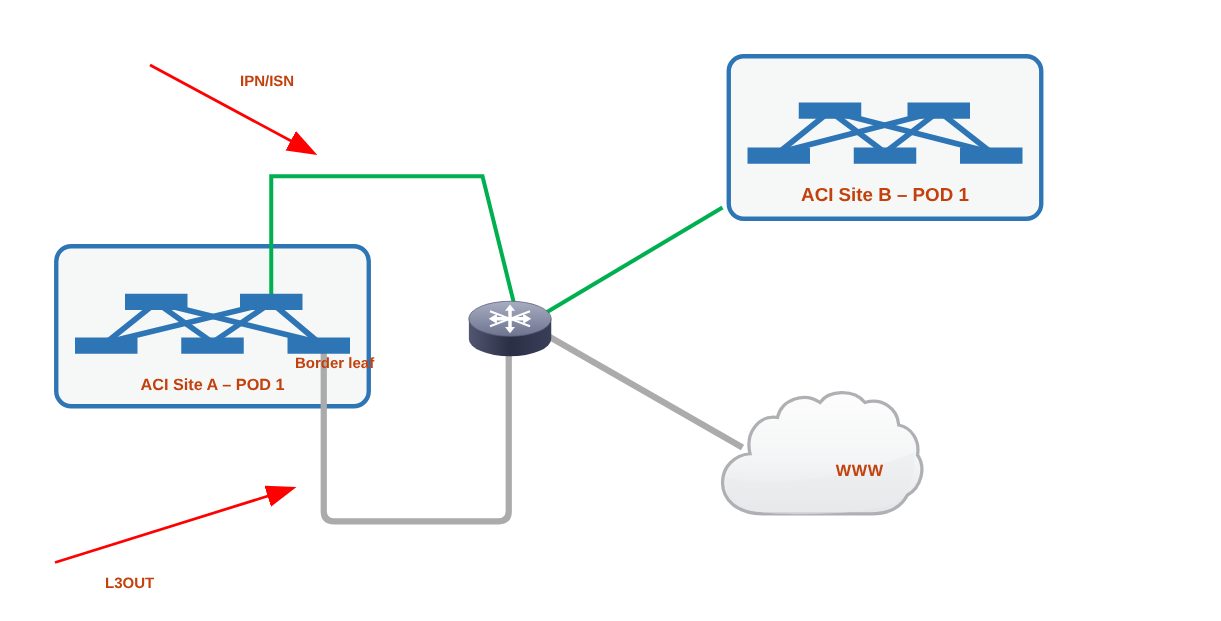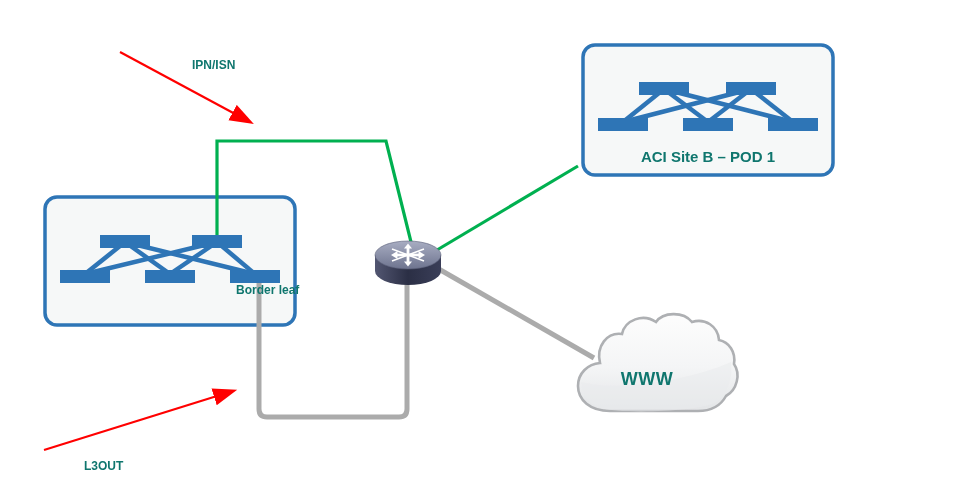--- a/index.html
+++ b/index.html
@@ -8,21 +8,21 @@
     width:977px;height:497px;
     background:#ffffff;
     font-family:"Liberation Sans",sans-serif;
     overflow:hidden;
   }
   #diagram-svg{position:absolute;left:0;top:0;}
   .lbl{
     position:absolute;
     font-weight:bold;
     font-size:12px;
-    color:#0f766e;
+    color:#c2410c;
     white-space:nowrap;
   }
   .lbl.centered{text-align:center;white-space:normal;}
 </style>
 </head>
 <body>
 
 <div id="canvas">
 
   <svg id="diagram-svg" width="977" height="497" viewBox="0 0 977 497">
@@ -119,20 +119,21 @@
     </g>
 
     <line x1="120" y1="52" x2="250" y2="122" stroke="#FF0000" stroke-width="2.2" marker-end="url(#redHead)"></line>
     <line x1="44" y1="450" x2="233" y2="391" stroke="#FF0000" stroke-width="2.2" marker-end="url(#redHead)"></line>
   </svg>
 
   <div class="lbl" style="left:192px;top:58px;">IPN/ISN</div>
 
   <div class="lbl" style="left:236px;top:283px;">Border leaf</div>
 
+  <div class="lbl centered" style="left:45px;top:300px;width:250px;font-size:13px;">ACI Site A – POD 1</div>
 
   <div class="lbl centered" style="left:583px;top:148px;width:250px;font-size:15px;">ACI Site B – POD 1</div>
 
   <div class="lbl" style="left:84px;top:459px;">L3OUT</div>
 
-  <div class="lbl centered" style="left:587px;top:369px;width:120px;font-size:18px;letter-spacing:0.5px;">WWW</div>
+  <div class="lbl centered" style="left:587px;top:369px;width:120px;font-size:13px;letter-spacing:0.5px;text-align:right;">WWW</div>
 
 </div>
 
 </body></html>

